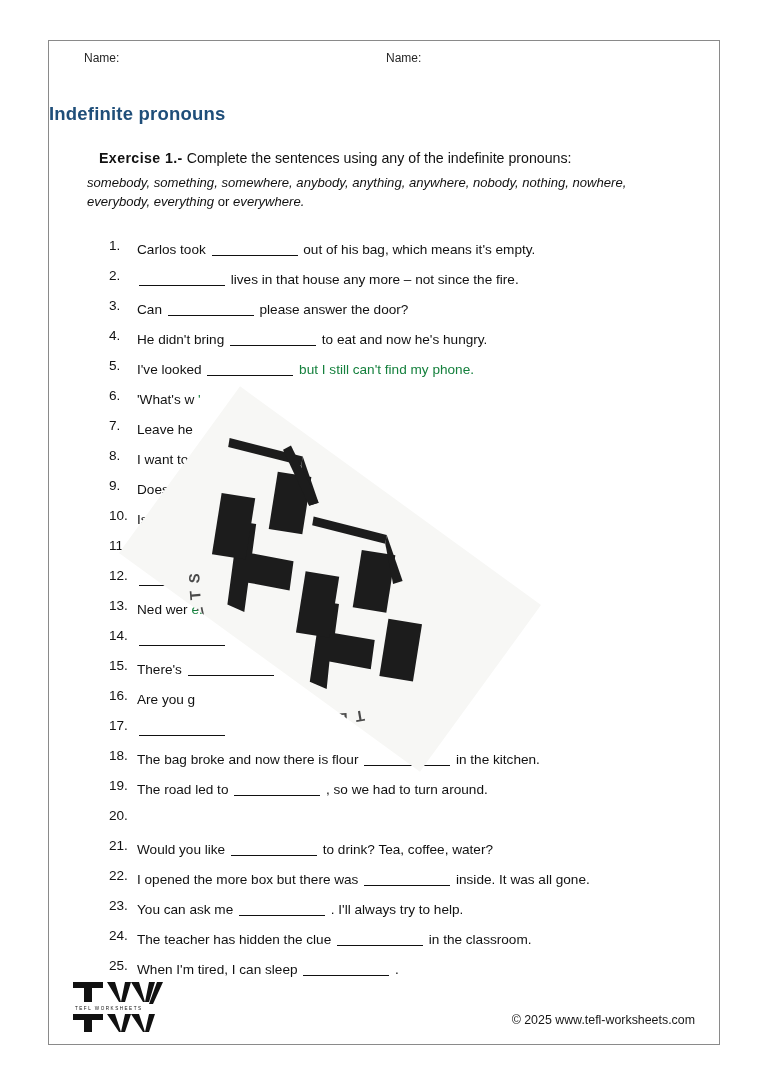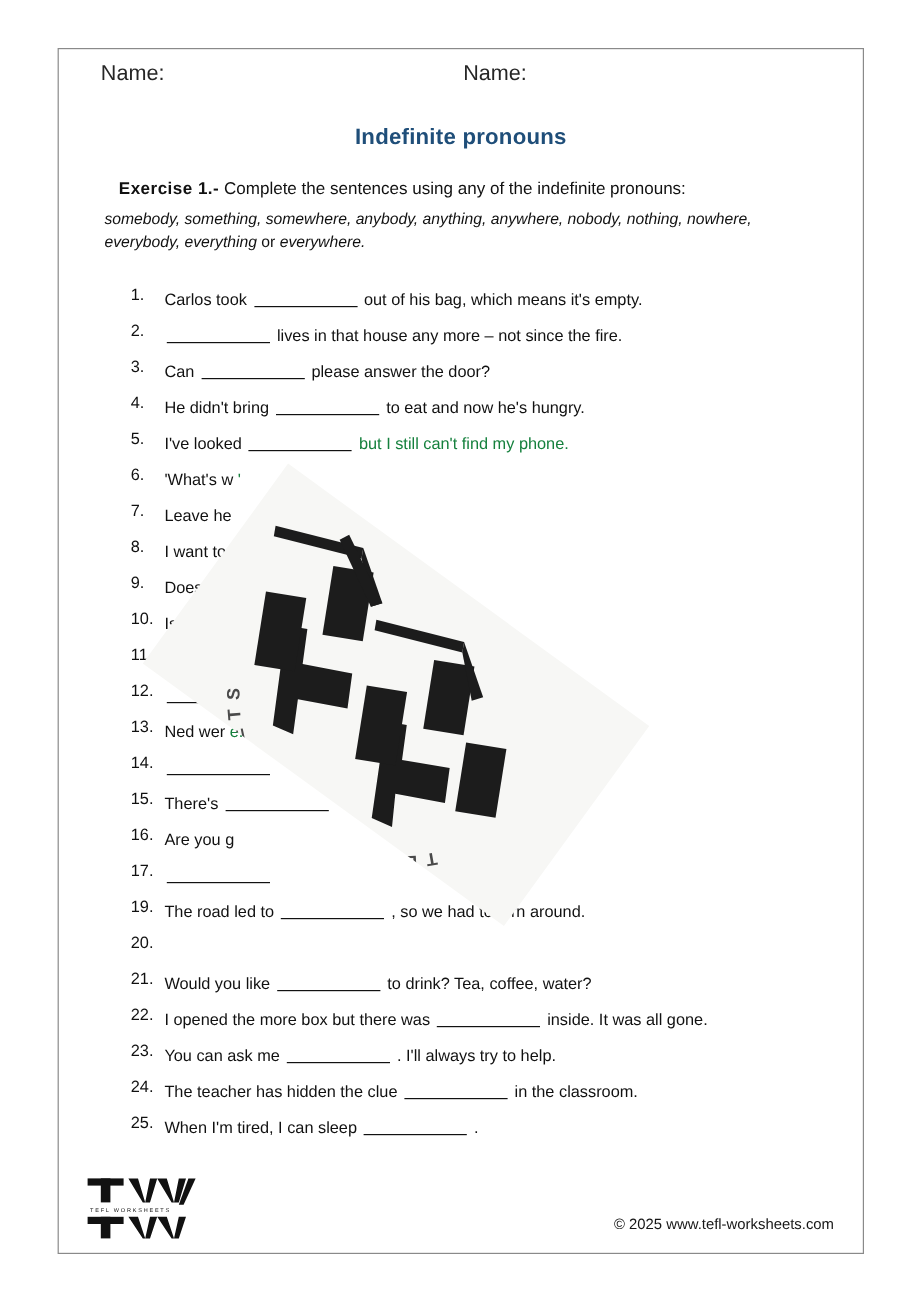--- a/index.html
+++ b/index.html
@@ -28,32 +28,32 @@
     background: #ffffff;
     overflow: hidden;
   }
 
   
   #doc-header {
     position: absolute;
     left: 0; top: 10px;
     width: 100%;
     height: 22px;
-    font-size: 18px;
+    font-size: 12px;
     color: #262626;
   }
   #name-label { position: absolute; left: 35px; top: 0; }
   #date-label { position: absolute; left: 337px; top: 0; }
 
   
   #worksheet-title {
     position: absolute;
     left: 0; top: 62px;
     width: 100%;
-    text-align: center;
+    text-align: left;
     font-size: 18.5px;
     font-weight: bold;
     letter-spacing: .2px;
     color: #1F4E79;
   }
 
   
   #exercise-block {
     position: absolute;
     left: 38px; top: 108px;
@@ -235,20 +235,24 @@
       </li>
       <li class="faded">
         <span class="q-num">16.</span>
         <span class="q-text"><span>Are you g </span></span>
       </li>
       <li class="faded">
         <span class="q-num">17.</span>
         <span class="q-text"><span class="blank"></span></span>
       </li>
       <li>
+        <span class="q-num">18.</span>
+        <span class="q-text"><span>The bag broke and now there is flour </span><span class="blank"></span><span class="q-tail"> in the kitchen.</span></span>
+      </li>
+      <li>
         <span class="q-num">19.</span>
         <span class="q-text"><span>The road led to </span><span class="blank"></span><span class="q-tail"> , so we had to turn around.</span></span>
       </li>
       <li>
         <span class="q-num">20.</span>
       </li>
       <li>
         <span class="q-num">21.</span>
         <span class="q-text"><span>Would you like </span><span class="blank"></span><span class="q-tail"> to drink? Tea, coffee, water?</span></span>
       </li>

